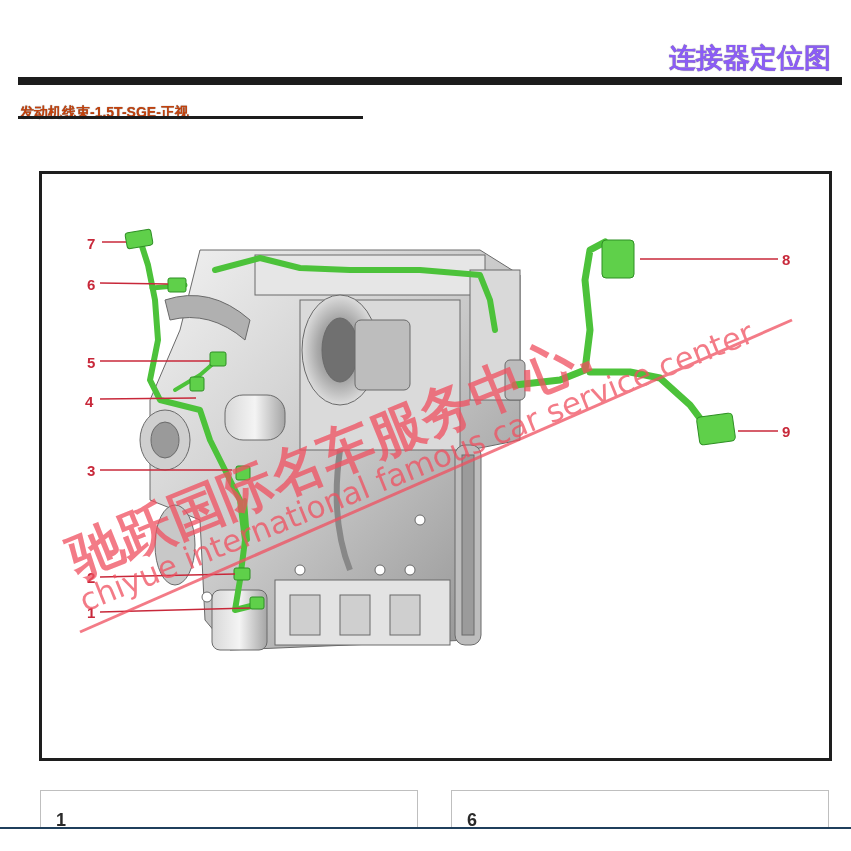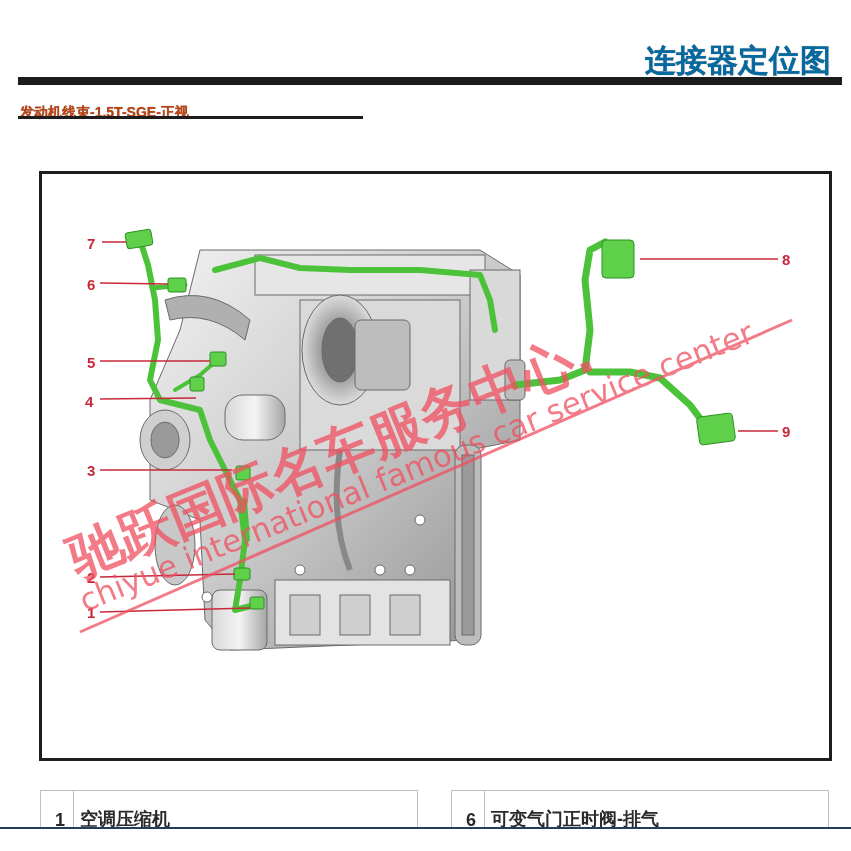--- a/index.html
+++ b/index.html
@@ -1,20 +1,20 @@
 <!DOCTYPE html>
 <html><head>
 <meta charset="utf-8">
 <style>
   html, body { margin: 0; padding: 0; background: #ffffff; }
   body { width: 851px; height: 851px; position: relative; overflow: hidden;
          font-family: "Liberation Sans", "DejaVu Sans", sans-serif; color: #222; }
 
-  .page-title { position: absolute; right: 20px; top: 40px; font-size: 31px; font-weight: bold;
-                color: #0369a1; letter-spacing: 0px; text-shadow: 0 0 1px #666; }
+  .page-title { position: absolute; right: 20px; top: 40px; font-size: 27px; font-weight: bold;
+                color: #8b5cf6; letter-spacing: 0px; text-shadow: 0 0 1px #666; }
   .title-rule { position: absolute; left: 18px; top: 77px; width: 824px; height: 8px; background: #1c1c1c; }
   .section-title { position: absolute; left: 20px; top: 104px; font-size: 14px; font-weight: bold;
                    color: #c2410c; text-shadow: 0 0 1px #666; }
   .section-rule { position: absolute; left: 18px; top: 116px; width: 345px; height: 3px; background: #1c1c1c; }
 
   .figure-frame { position: absolute; left: 39px; top: 171px; width: 787px; height: 584px;
                   border: 3px solid #1e1e1e; background: #fff; overflow: hidden; }
   .figure-frame svg { position: absolute; left: -42px; top: -174px; }
 
   .callout-num { font-family: "Liberation Sans", sans-serif; font-weight: bold; font-size: 15px; fill: #c8283a; }
@@ -148,21 +148,19 @@
     <g opacity="0.75">
       <text x="78" y="578" transform="rotate(-22 78 578)" font-family="DejaVu Sans, sans-serif" font-weight="bold" font-size="54" fill="#f05060">驰跃国际名车服务中心.</text>
       <text x="85" y="612" transform="rotate(-22 85 612)" font-family="DejaVu Sans, sans-serif" font-size="31" fill="#f05060">chiyue international famous car service center</text>
       <line x1="80" y1="632" x2="792" y2="320" stroke="#f05060" stroke-width="3"></line>
     </g>
   </svg>
 </div>
 
 <div class="legend-table left">
   <div class="cell c-num">1</div>
-  <div class="cell c-desc">空调压缩机</div>
 </div>
 <div class="legend-table right">
   <div class="cell c-num">6</div>
-  <div class="cell c-desc">可变气门正时阀-排气</div>
 </div>
 
 <div class="bottom-rule"></div>
 <div class="below-rule"></div>
 
 </body></html>

